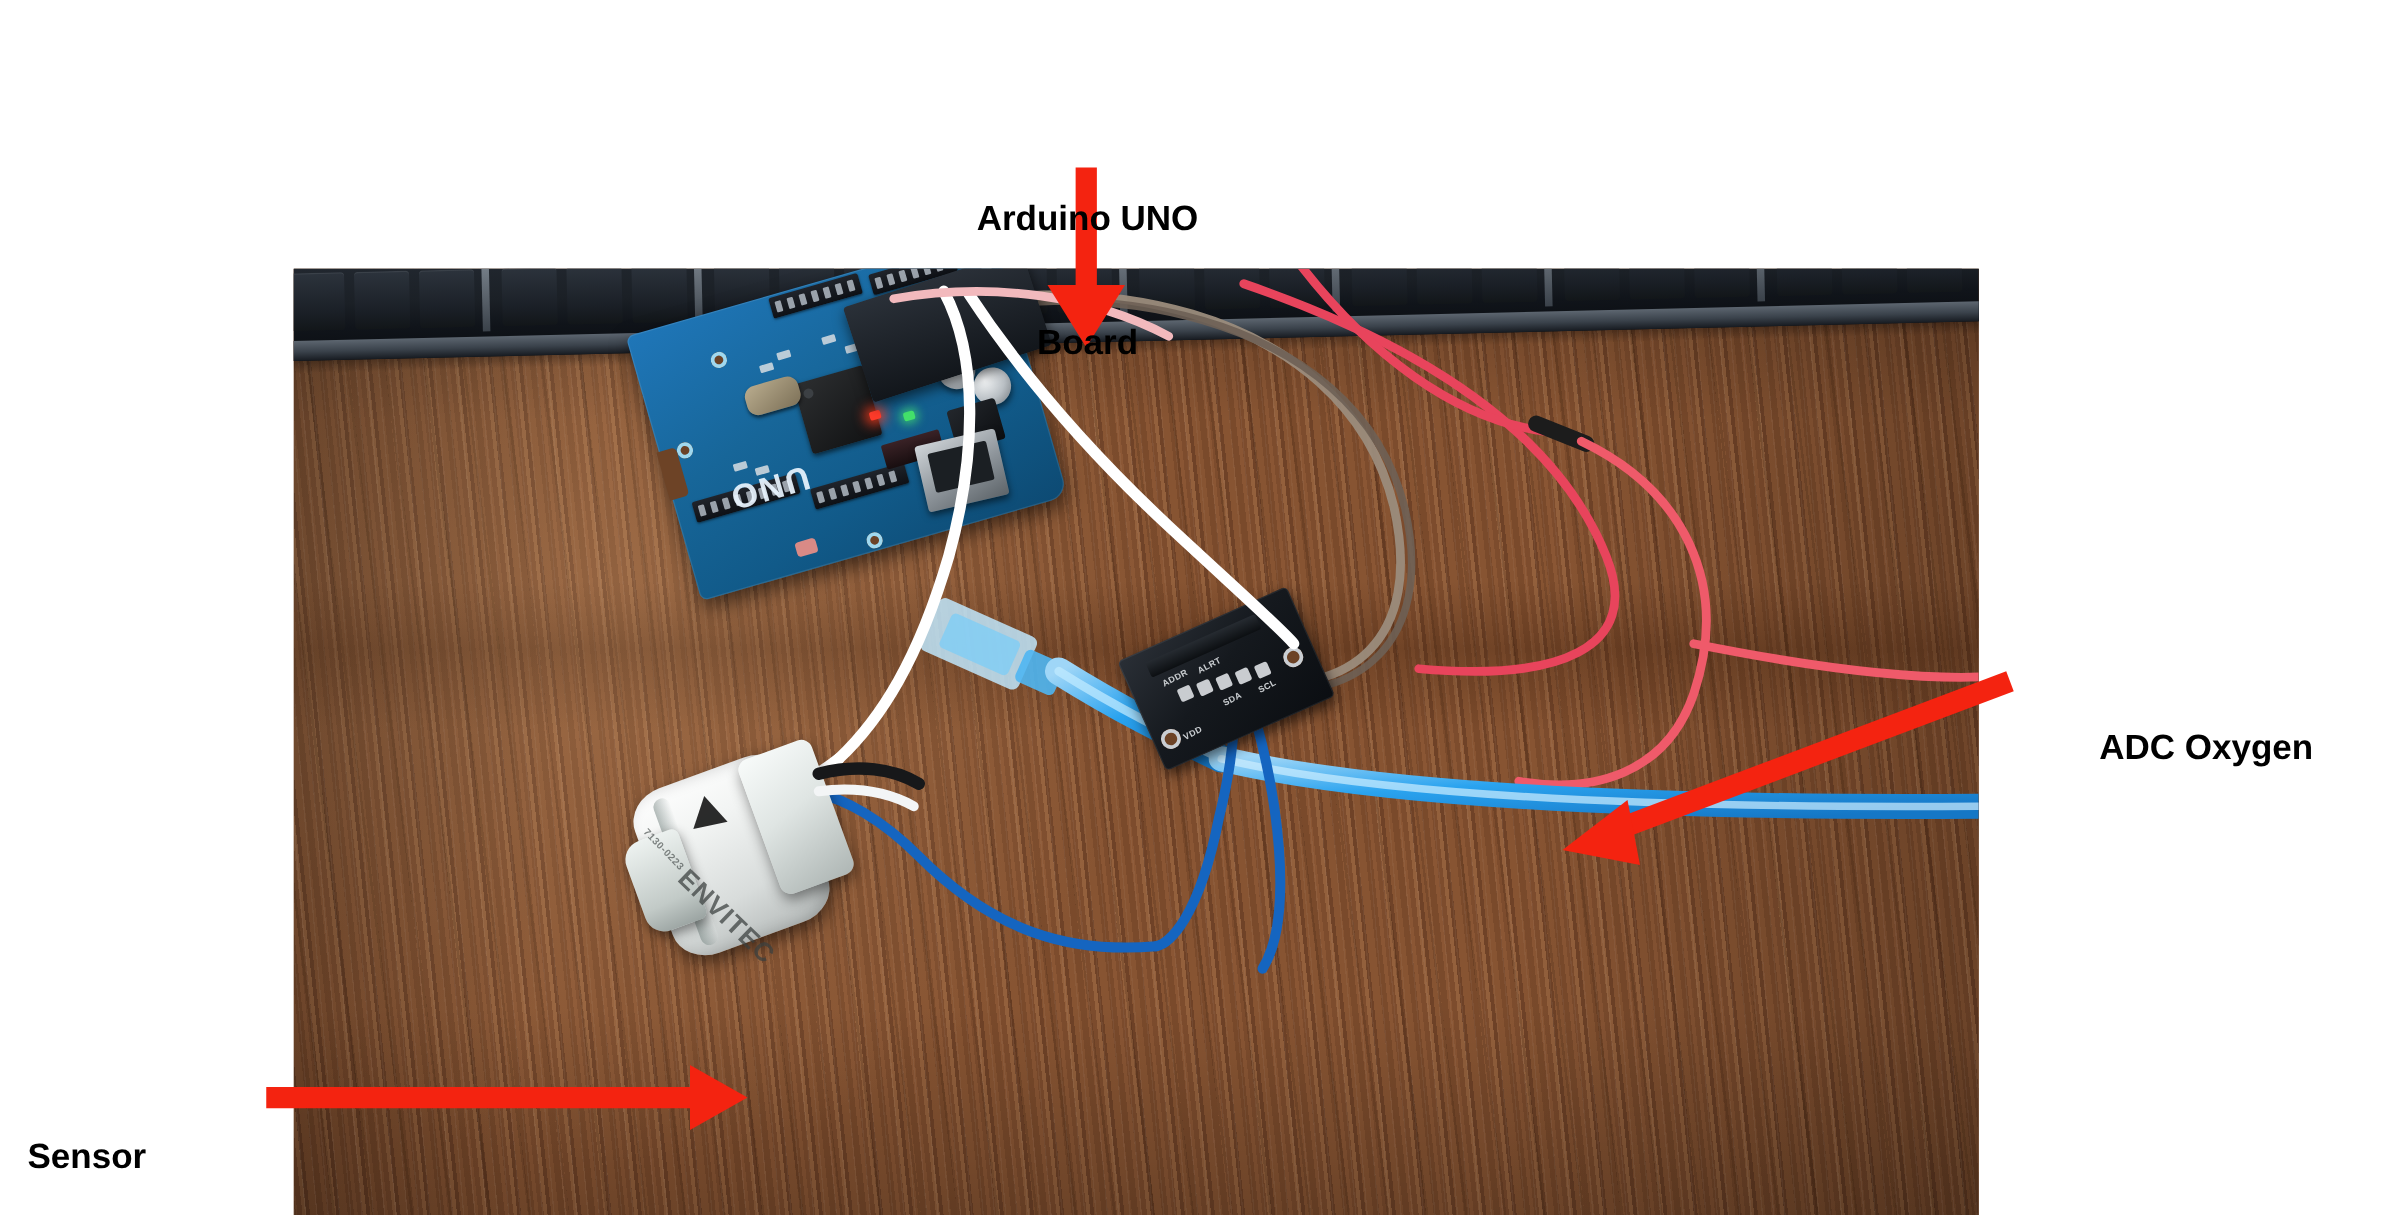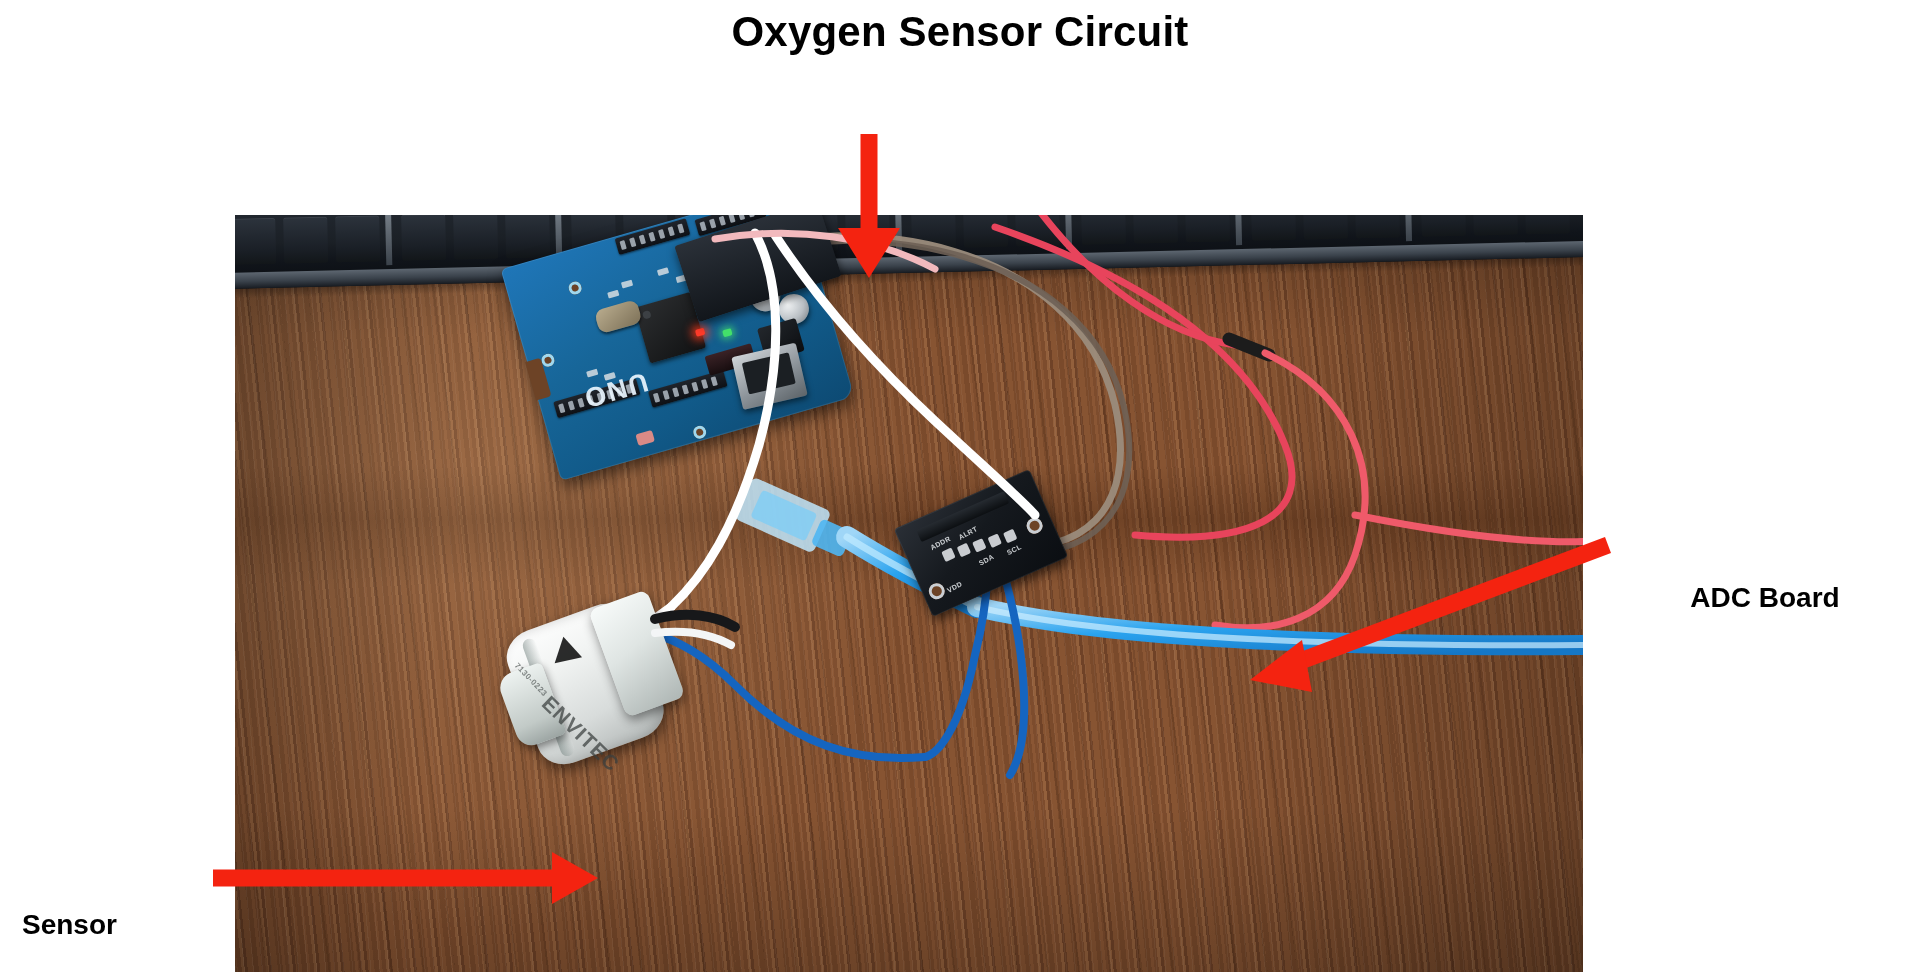--- a/index.html
+++ b/index.html
@@ -269,21 +269,20 @@
     line-height:33px;white-space:pre;
   }
   .label.c{text-align:center;}
   .label.l{text-align:left;}
 </style>
 </head>
 <body>
 
 <div id="figure">
 
-  <div class="fig-title">Oxygen Sensor Circuit</div>
 
   <div class="photo">
 
     <div class="wood"></div>
     <div class="wood-grain"></div>
     <div class="wood-dark-band"></div>
     <div class="wood-light-sheen"></div>
 
     <div class="kb-shadow"></div>
     <div class="keyboard">
@@ -489,24 +488,26 @@
       <polygon points="1250,680 1302,640 1312,692" fill="#f42310"></polygon>
     </g>
 
     <g>
       <line x1="213" y1="878" x2="560" y2="878" stroke="#f42310" stroke-width="17"></line>
       <polygon points="598,878 552,852 552,904" fill="#f42310"></polygon>
     </g>
   </svg>
 
   <div class="label c" style="left:740px;top:92px;width:260px;">
+    <div>Arduino UNO</div>
+    <div>Board</div>
   </div>
 
   <div class="label c" style="left:1640px;top:515px;width:250px;">
-    <div>ADC Board</div>
+    <div>ADC Oxygen</div>
   </div>
 
   <div class="label l" style="left:22px;top:842px;width:210px;">
     <div>Sensor</div>
     
   </div>
 
 </div>
 
 </body></html>

